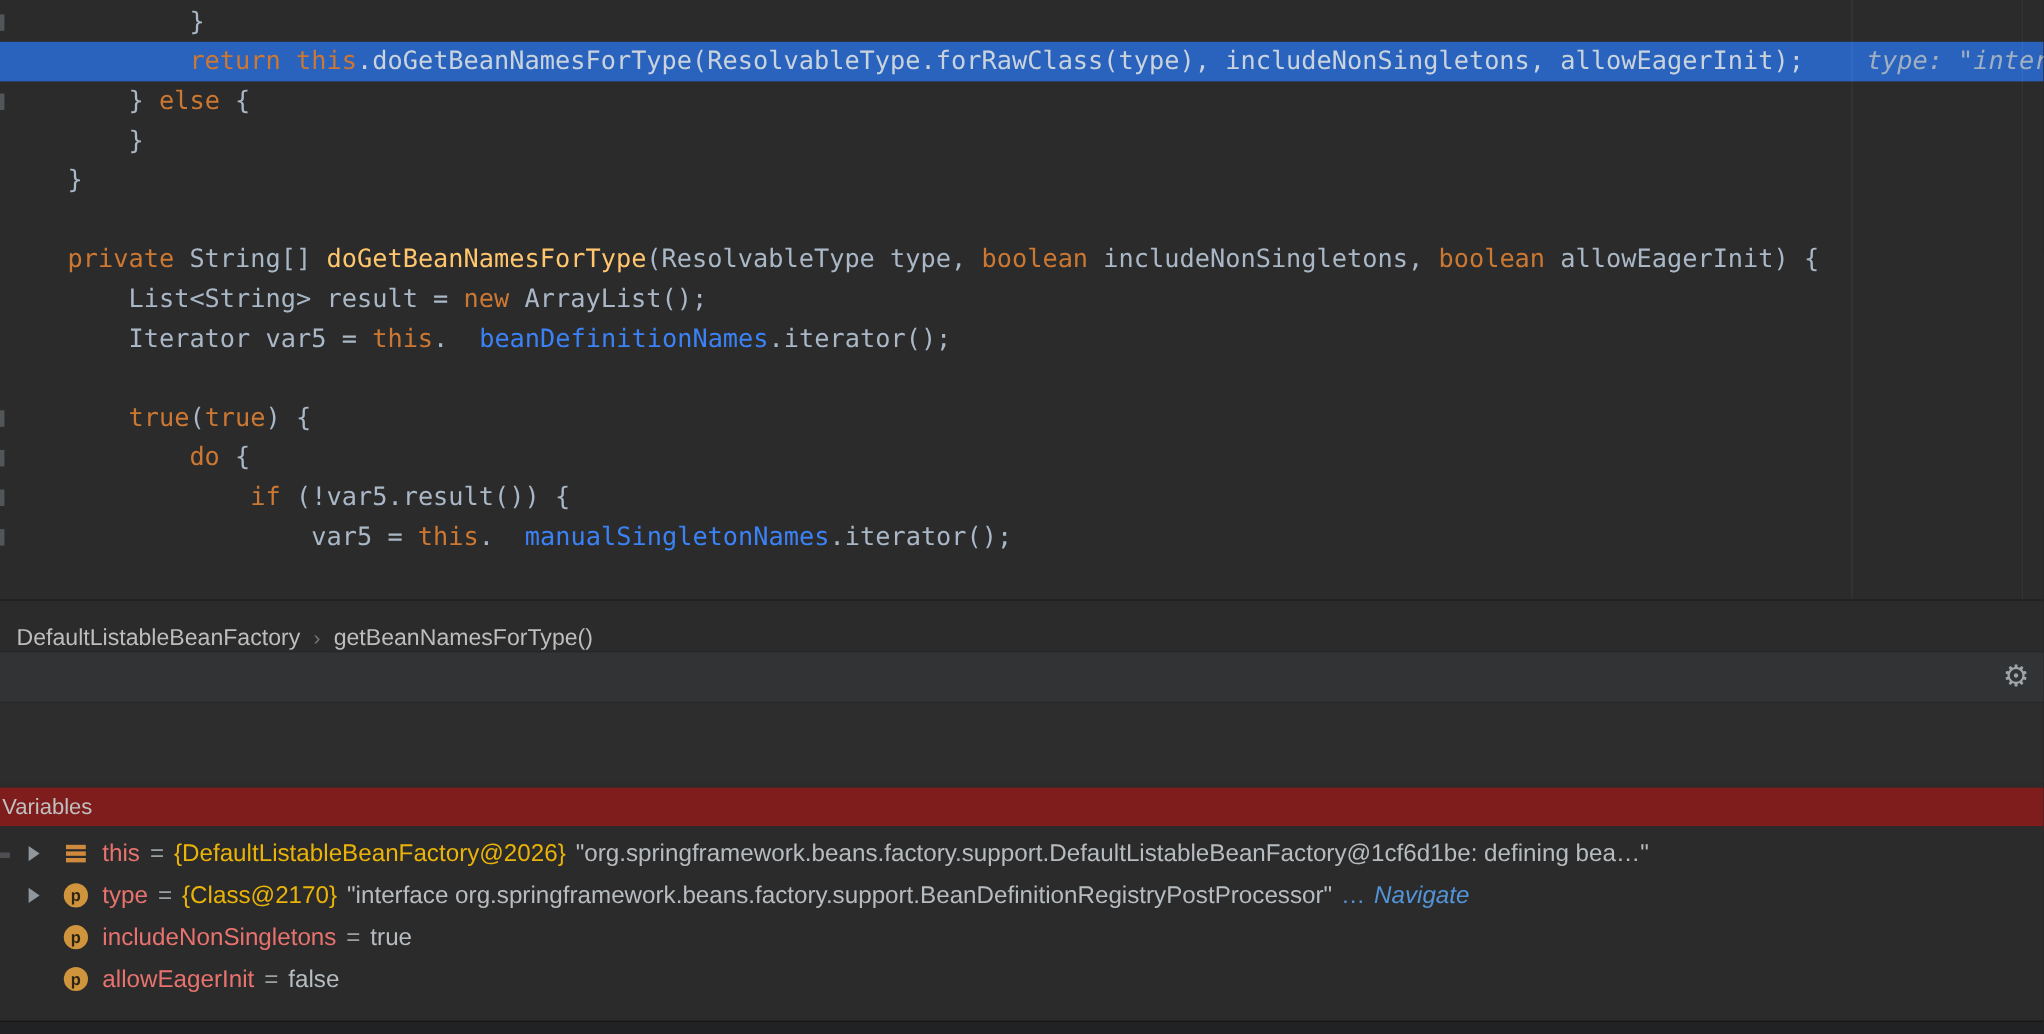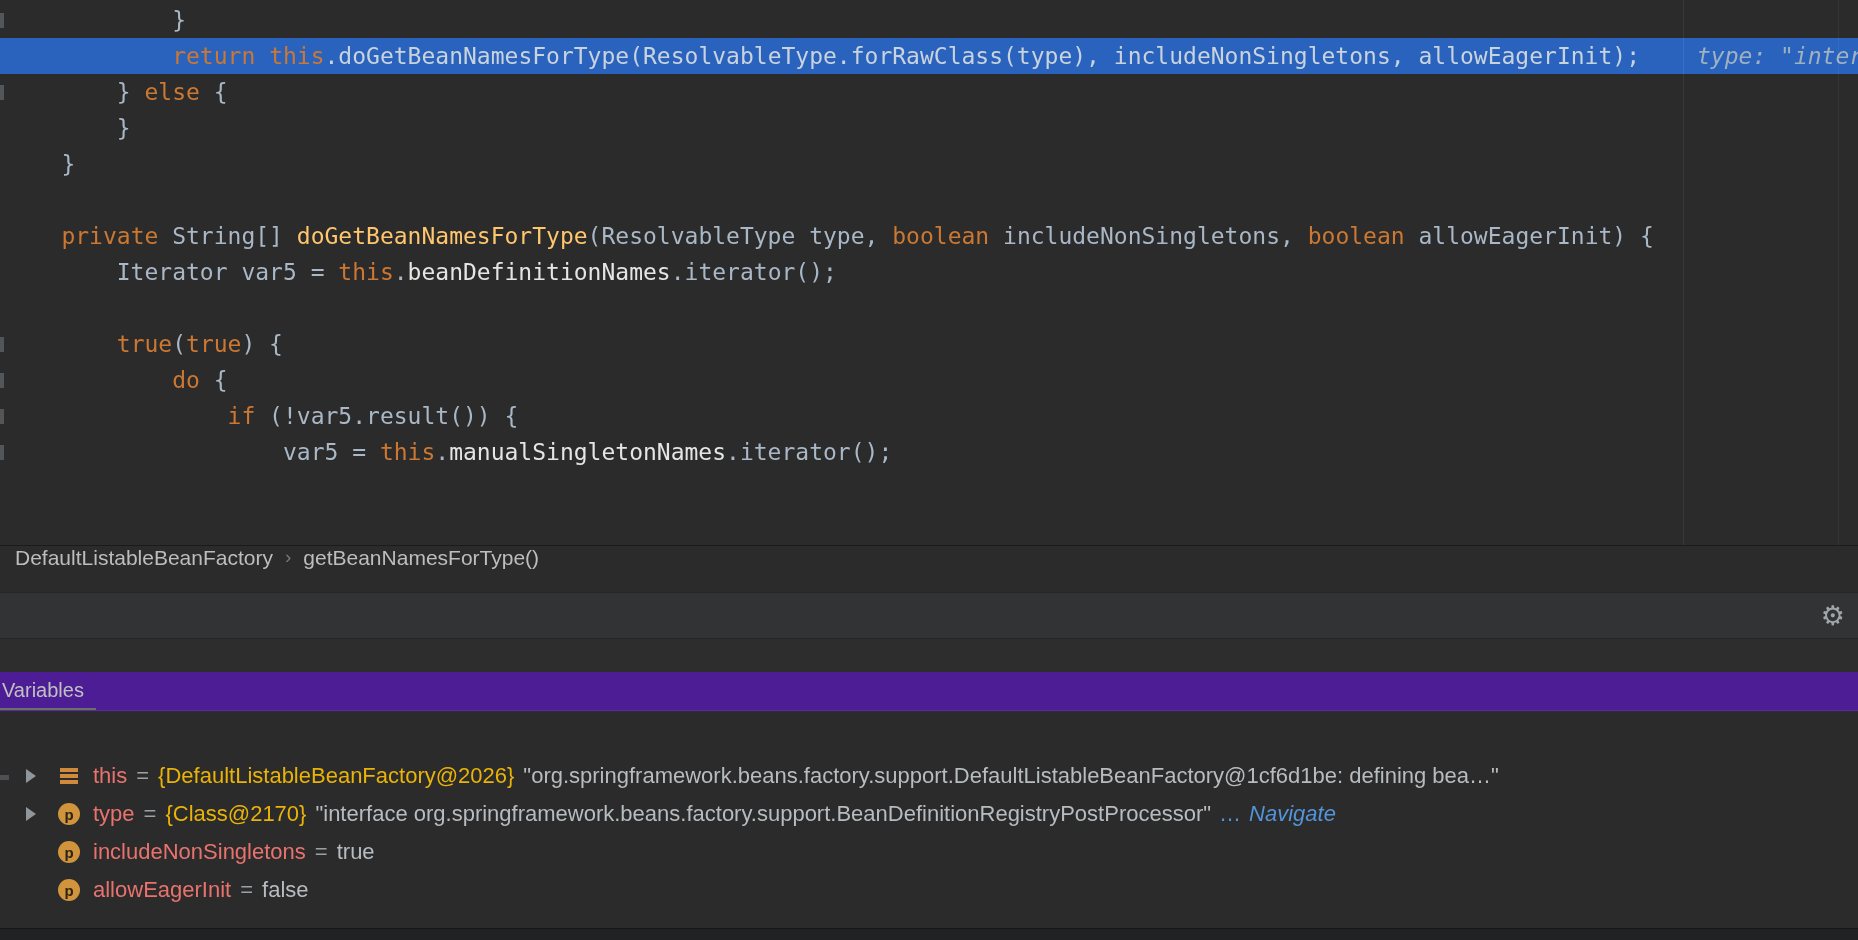--- a/index.html
+++ b/index.html
@@ -7,46 +7,46 @@
   #screen{position:relative;width:1858px;height:940px;background:#2b2b2b;overflow:hidden;}
 
   
   #editor{position:absolute;left:0;top:0;width:100%;height:545px;background:#2b2b2b;overflow:hidden;}
   #code{position:absolute;top:2px;left:0;right:0;}
   .code-line{position:relative;height:36px;line-height:36px;padding-left:6px;
              font-family:"DejaVu Sans Mono",monospace;font-size:23px;white-space:pre;color:#a9b7c6;}
   .code-line.hl{background:#2a63bd;}
   .seg-k{color:#cc7832;}
   .seg-d{color:#a9b7c6;}
-  .seg-f{color:#e5e5e5;}
+  .seg-f{color:#3b82f6;margin-left:28px;}
   .seg-m{color:#ffc66d;}
   .hl .seg-d{color:#c9d3dd;}
   .sliver{position:absolute;left:0;top:11px;width:4px;height:15px;background:#5e6164;opacity:.8;}
   .inline-hint{position:absolute;left:1697px;top:0;font-style:italic;color:#9fb0c2;}
   #margin-guide{position:absolute;left:1683px;top:0;height:545px;width:1px;background:rgba(255,255,255,0.07);}
   #editor-edge-line{position:absolute;left:1838px;top:0;height:545px;width:1px;background:rgba(255,255,255,0.05);}
 
   
   #breadcrumb-bar{position:absolute;top:545px;left:0;width:100%;height:47px;background:#2b2b2b;
-                  border-top:1px solid #1b1b1b;display:flex;align-items:flex-start;gap:12px;padding-left:15px;
+                  border-top:1px solid #1b1b1b;display:flex;align-items:flex-end;gap:12px;padding-left:15px;
                   font-family:"Liberation Sans",sans-serif;font-size:21px;color:#bdbdbd;}
   .crumb{cursor:default;}
   .crumb-sep{color:#787878;font-size:19px;}
 
   
   #debug-header{position:absolute;top:592px;left:0;width:100%;height:47px;background:#313335;
                 border-top:1px solid #242628;border-bottom:1px solid #242628;}
   .gear{position:absolute;right:13px;top:50%;transform:translateY(-52%);
         font-family:"DejaVu Sans",sans-serif;font-size:27px;color:#a0a5a9;}
 
   
   #debug-toolbar-band{position:absolute;top:639px;left:0;width:100%;height:73px;background:#2d2d2d;}
 
   
-  #tab-row{position:absolute;top:672px;left:0;width:100%;height:39px;background:#4c1d95;
+  #tab-row{position:absolute;top:716px;left:0;width:100%;height:39px;background:#7f1d1d;
            border-bottom:1px solid rgba(255,255,255,0.07);}
   .tab{position:absolute;left:-3px;top:0;height:100%;display:flex;align-items:center;
        padding:0 12px 0 5px;font-family:"Liberation Sans",sans-serif;font-size:20px;color:#c0c0c0;
        border-bottom:2px solid #6e6e6e;}
 
   
   #variables-panel{position:absolute;top:751px;left:0;width:100%;height:177px;background:#2b2b2b;overflow:hidden;}
   #vars{position:absolute;top:6px;left:0;right:0;}
   .var-row{display:flex;align-items:center;height:38px;padding-left:26px;
            font-family:"Liberation Sans",sans-serif;font-size:22px;white-space:pre;}
@@ -76,20 +76,21 @@
 
   <div id="editor">
     <div id="code">
         <div class="code-line"><span class="sliver"></span><span class="seg-d">            }</span></div>
         <div class="code-line hl"><span class="seg-d">            </span><span class="seg-k">return</span><span class="seg-d"> </span><span class="seg-k">this</span><span class="seg-d">.doGetBeanNamesForType(ResolvableType.forRawClass(type), includeNonSingletons, allowEagerInit);</span><span class="inline-hint">type: "inter</span></div>
         <div class="code-line"><span class="sliver"></span><span class="seg-d">        } </span><span class="seg-k">else</span><span class="seg-d"> {</span></div>
         <div class="code-line"><span class="seg-d">        }</span></div>
         <div class="code-line"><span class="seg-d">    }</span></div>
         <div class="code-line"></div>
         <div class="code-line"><span class="seg-d">    </span><span class="seg-k">private</span><span class="seg-d"> String[] </span><span class="seg-m">doGetBeanNamesForType</span><span class="seg-d">(ResolvableType type, </span><span class="seg-k">boolean</span><span class="seg-d"> includeNonSingletons, </span><span class="seg-k">boolean</span><span class="seg-d"> allowEagerInit) {</span></div>
+        <div class="code-line"><span class="seg-d">        List&lt;String&gt; result = </span><span class="seg-k">new</span><span class="seg-d"> ArrayList();</span></div>
         <div class="code-line"><span class="seg-d">        Iterator var5 = </span><span class="seg-k">this</span><span class="seg-d">.</span><span class="seg-f">beanDefinitionNames</span><span class="seg-d">.iterator();</span></div>
         <div class="code-line"></div>
         <div class="code-line"><span class="sliver"></span><span class="seg-d">        </span><span class="seg-k">true</span><span class="seg-d">(</span><span class="seg-k">true</span><span class="seg-d">) {</span></div>
         <div class="code-line"><span class="sliver"></span><span class="seg-d">            </span><span class="seg-k">do</span><span class="seg-d"> {</span></div>
         <div class="code-line"><span class="sliver"></span><span class="seg-d">                </span><span class="seg-k">if</span><span class="seg-d"> (!var5.result()) {</span></div>
         <div class="code-line"><span class="sliver"></span><span class="seg-d">                    var5 = </span><span class="seg-k">this</span><span class="seg-d">.</span><span class="seg-f">manualSingletonNames</span><span class="seg-d">.iterator();</span></div>
       </div>
     <div id="margin-guide"></div>
     <div id="editor-edge-line"></div>
   </div>

